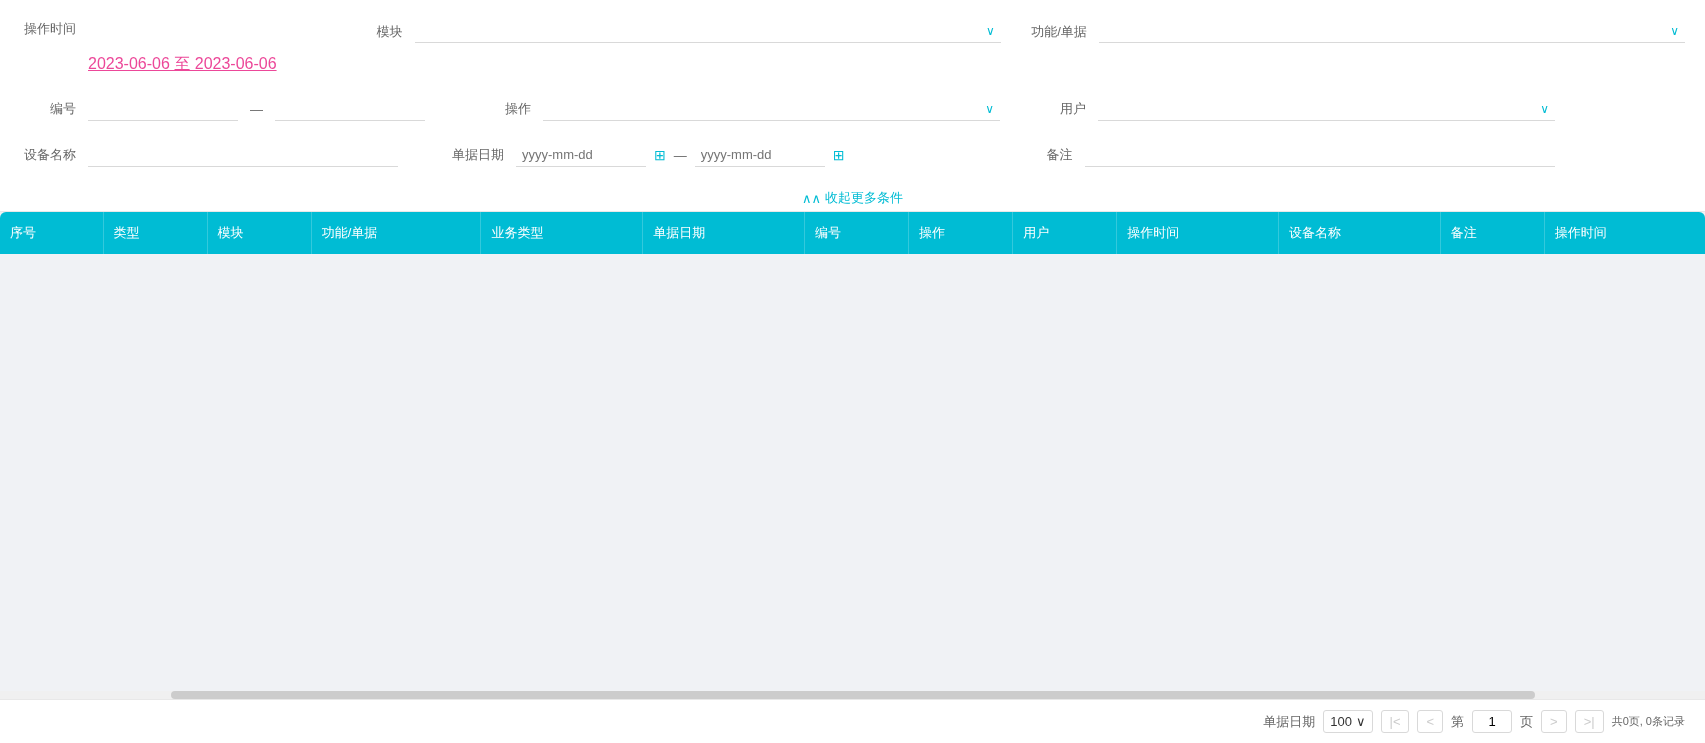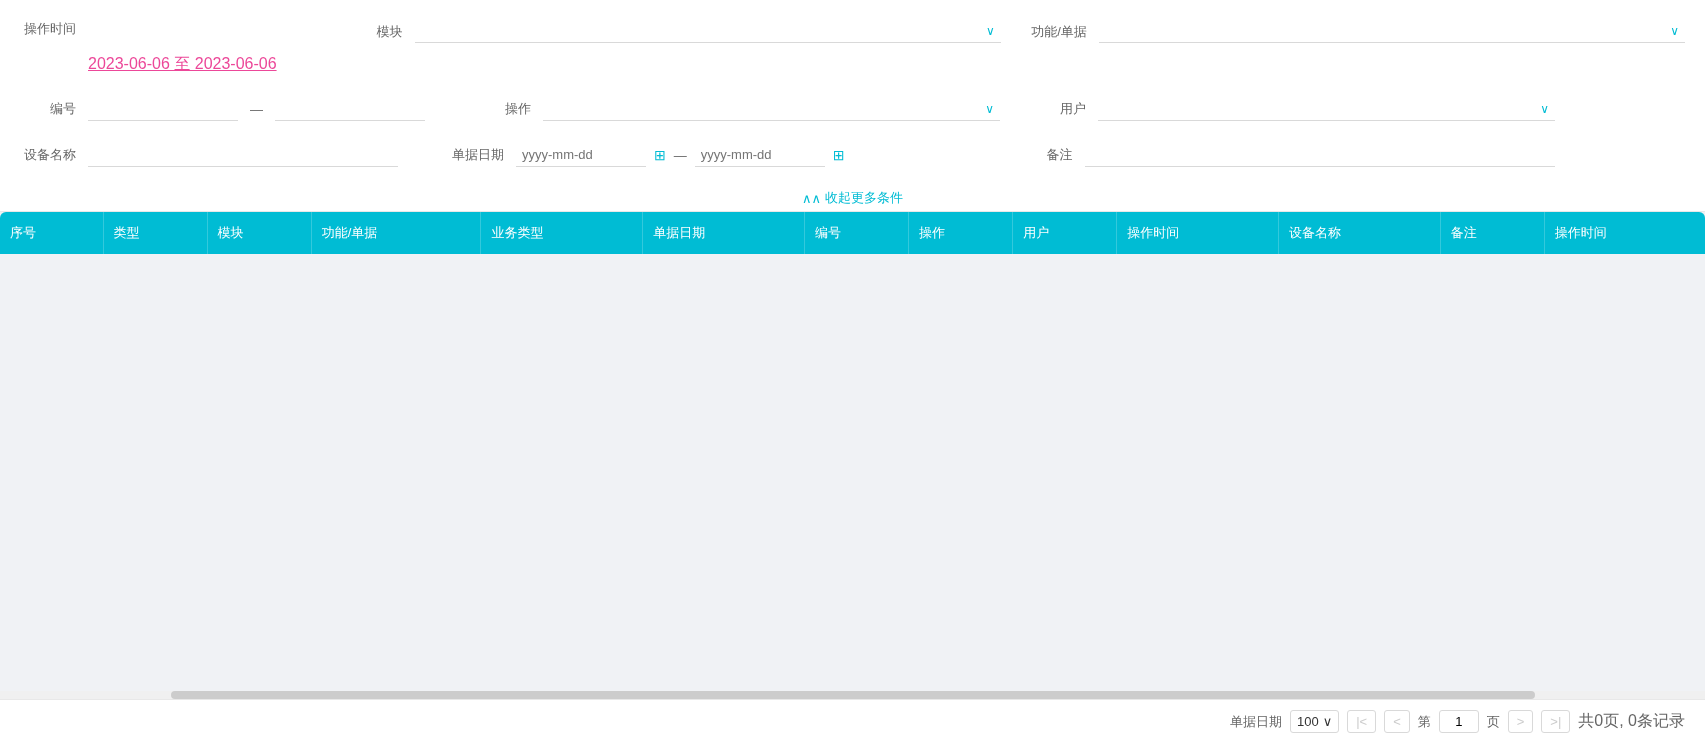--- a/index.html
+++ b/index.html
@@ -50,21 +50,21 @@
     thead th { color: #fff; padding: 12px 10px; font-weight: normal; font-size: 13px; text-align: left; white-space: nowrap; border-right: 1px solid rgba(255,255,255,0.2); }
     thead th:last-child { border-right: none; }
 
     
     .pagination-area { background: #fff; padding: 10px 20px; display: flex; align-items: center; justify-content: flex-end; gap: 8px; border-top: 1px solid #e8e8e8; }
     .page-size-label { color: #666; }
     .page-size-select { border: 1px solid #d9d9d9; padding: 3px 6px; border-radius: 3px; font-size: 13px; cursor: pointer; display: flex; align-items: center; gap: 4px; }
     .page-nav-btn { background: none; border: 1px solid #d9d9d9; padding: 3px 8px; border-radius: 3px; cursor: pointer; color: #666; font-size: 13px; }
     .page-nav-btn:disabled, .page-nav-btn.disabled { color: #ccc; cursor: default; }
     .page-input { border: 1px solid #d9d9d9; padding: 3px 6px; border-radius: 3px; width: 40px; text-align: center; font-size: 13px; }
-    .page-info { color: #666; font-size: 16px; }
+    .page-info { color: #666; font-size: 11px; }
 
     
     .scrollbar-area { height: 8px; background: #f0f0f0; position: relative; }
     .scrollbar-thumb { height: 8px; background: #ccc; border-radius: 4px; width: 80%; margin: 0 auto; }
 
     .filter-section { background: #fff; }
 
     .filter-item { display: flex; align-items: center; gap: 12px; padding: 6px 0; }
     .filter-item-label { color: #666; min-width: 56px; text-align: right; flex-shrink: 0; font-size: 13px; }
 

